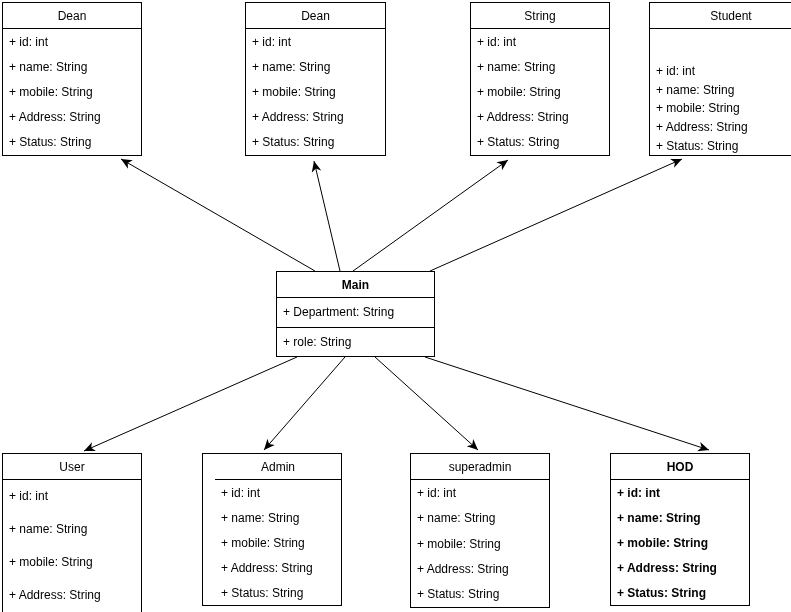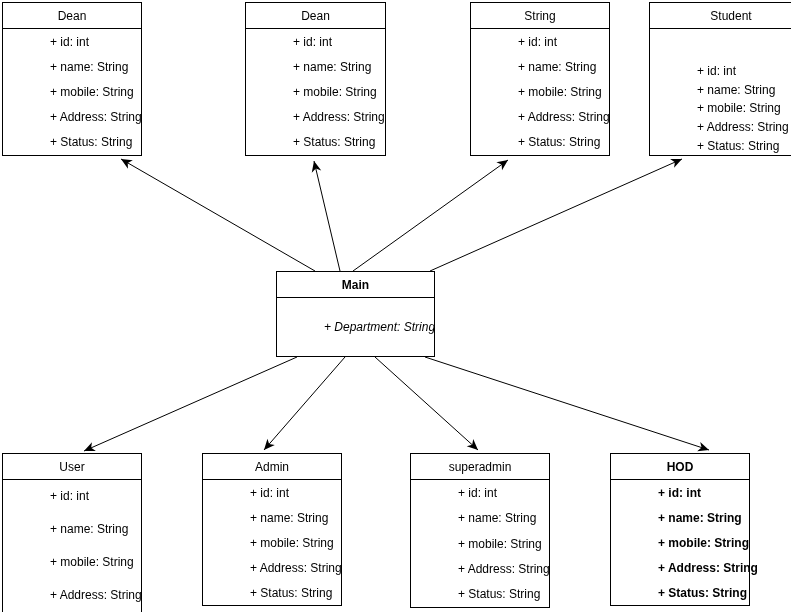--- a/index.html
+++ b/index.html
@@ -46,23 +46,22 @@
     flex: 1 1 auto;
     display: flex;
     flex-direction: column;
   }
   .attr-row {
     flex: 1 1 0;
     display: flex;
     align-items: center;
     padding-left: 6px;
     white-space: nowrap;
-    margin-left: 41px;
   }
-  .attr-row.sep { border-top: 1px solid #000000; font-style: italic; }
+  .attr-row.sep { border-top: 1px solid #000000; }
   .attr-row.sep:first-child { border-top: none; }
 </style>
 </head>
 <body>
 
 <div id="canvas">
   <svg id="connector-layer" width="791" height="612" viewBox="0 0 791 612" xmlns="http://www.w3.org/2000/svg">
     <defs>
       <marker id="arrow-classic" viewBox="0 0 12 12" refX="11" refY="6" markerWidth="13" markerHeight="13" orient="auto-start-reverse">
         <path d="M 1 1.5 L 11 6 L 1 10.5 L 3.8 6 Z" fill="#000000"></path>
@@ -114,33 +113,34 @@
         <div class="attr-row">+ name: String</div>
         <div class="attr-row">+ mobile: String</div>
         <div class="attr-row">+ Address: String</div>
         <div class="attr-row">+ Status: String</div>
       </div>
     </div>
     <div class="class-box" style="left: 276px; top: 271px; width: 159px; height: 86px;">
       <div class="class-title bold">Main</div>
       <div class="class-attrs">
         <div class="attr-row sep">+ Department: String</div>
+        <div class="attr-row sep">+ role: String</div>
       </div>
     </div>
     <div class="class-box" style="left: 2px; top: 453px; width: 140px; height: 192px;">
       <div class="class-title">User</div>
       <div class="class-attrs">
         <div class="attr-row">+ id: int</div>
         <div class="attr-row">+ name: String</div>
         <div class="attr-row">+ mobile: String</div>
         <div class="attr-row">+ Address: String</div>
         <div class="attr-row">+ Status: String</div>
       </div>
     </div>
-    <div class="class-box" style="left: 202px; top: 453px; width: 140px; height: 153px;">
+    <div class="class-box" style="left: 202px; top: 453px; width: 140px; height: 153px; padding-left: 12px;">
       <div class="class-title">Admin</div>
       <div class="class-attrs">
         <div class="attr-row">+ id: int</div>
         <div class="attr-row">+ name: String</div>
         <div class="attr-row">+ mobile: String</div>
         <div class="attr-row">+ Address: String</div>
         <div class="attr-row">+ Status: String</div>
       </div>
     </div>
     <div class="class-box" style="left: 410px; top: 453px; width: 140px; height: 155px;">

